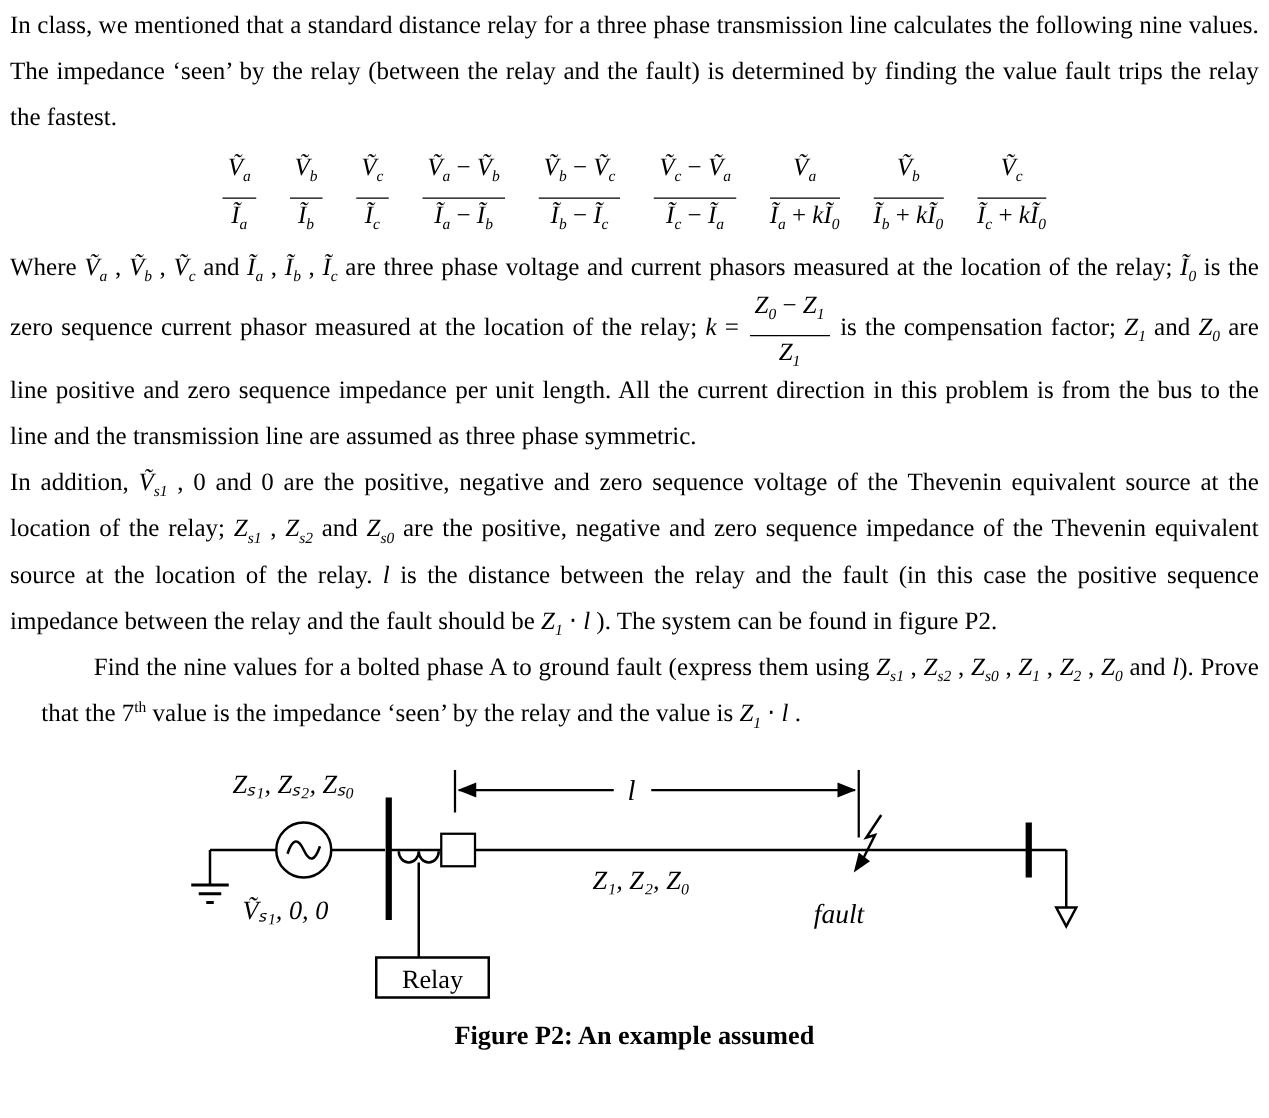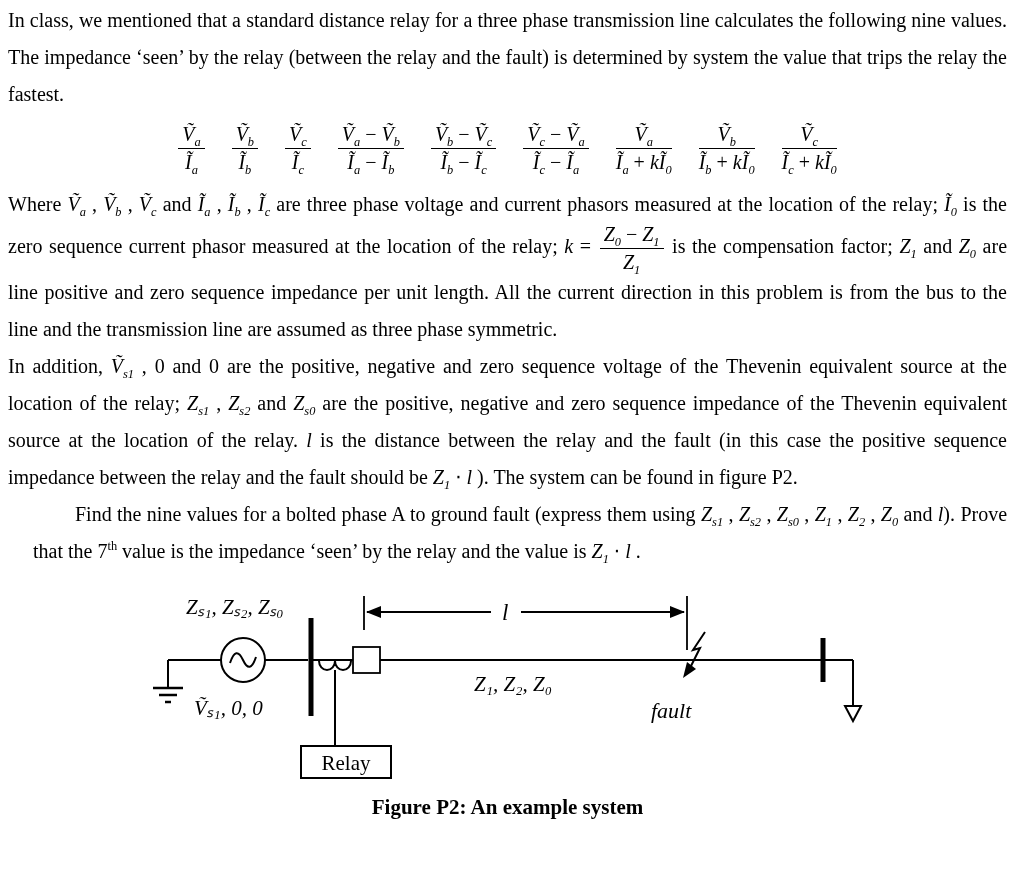--- a/index.html
+++ b/index.html
@@ -4,35 +4,35 @@
 <style>
   html,body{margin:0;padding:0;background:#ffffff;color:#000000;}
   body{width:1015px;font-family:"Liberation Serif",serif;font-size:20px;}
   .doc{padding:2px 8px 0 8px;}
   p.para{margin:0;text-align:justify;line-height:1.85;}
   p.indent{text-indent:42px;margin-left:25px;}
   .mv{font-style:italic;font-family:"Liberation Serif",serif;}
   sub.ms{font-size:0.62em;font-style:italic;line-height:0;}
   sup.msup{font-size:0.62em;line-height:0;}
   .frac{display:inline-block;text-align:center;vertical-align:middle;line-height:1.15;margin:0 2px;}
-  .fnum{display:block;border-bottom:1.5px solid #000;padding:0 4px 2px 4px;}
+  .fnum{display:block;border-bottom:1.5px solid #000;padding:0 4px 12px 4px;}
   .fden{display:block;padding-top:2px;}
   .formula-row{display:flex;justify-content:center;align-items:center;gap:27px;margin:10px 0 12px 0;line-height:1.2;}
   .formula-row .frac{margin:0;}
   figure.fig{margin:18px 0 0 0;}
   figcaption{text-align:center;font-weight:bold;font-size:21px;margin-top:0px;}
   svg text{font-family:"Liberation Serif",serif;}
   svg .it{font-style:italic;}
 </style>
 </head>
 <body>
 
 <div class="doc">
 
-  <p class="para">In class, we mentioned that a standard distance relay for a three phase transmission line calculates the following nine values. The impedance ‘seen’ by the relay (between the relay and the fault) is determined by system the value that trips the relay the fastest.</p>
+  <p class="para">In class, we mentioned that a standard distance relay for a three phase transmission line calculates the following nine values. The impedance ‘seen’ by the relay (between the relay and the fault) is determined by finding the value fault trips the relay the fastest.</p>
 
   <div class="formula-row">
       <span class="frac">
         <span class="fnum"><i class="mv">Ṽ</i><sub class="ms">a</sub></span>
         <span class="fden"><i class="mv">Ĩ</i><sub class="ms">a</sub></span>
       </span>
       <span class="frac">
         <span class="fnum"><i class="mv">Ṽ</i><sub class="ms">b</sub></span>
         <span class="fden"><i class="mv">Ĩ</i><sub class="ms">b</sub></span>
       </span>
@@ -124,16 +124,16 @@
       </g>
       <g fill="#000000" font-size="21">
         <text class="it" x="178" y="26">Zₛ₁, Zₛ₂, Zₛ₀</text>
         <text class="it" x="186" y="127">Ṽₛ₁, 0, 0</text>
         <text class="it" x="494" y="32" font-size="23">l</text>
         <text class="it" x="466" y="103">Z₁, Z₂, Z₀</text>
         <text class="it" x="643" y="130" font-size="22">fault</text>
         <text x="338" y="182" text-anchor="middle">Relay</text>
       </g>
     </svg>
-    <figcaption>Figure P2: An example system</figcaption>
+    <figcaption>Figure P2: An example assumed</figcaption>
   </figure>
 
 </div>
 
 </body></html>

